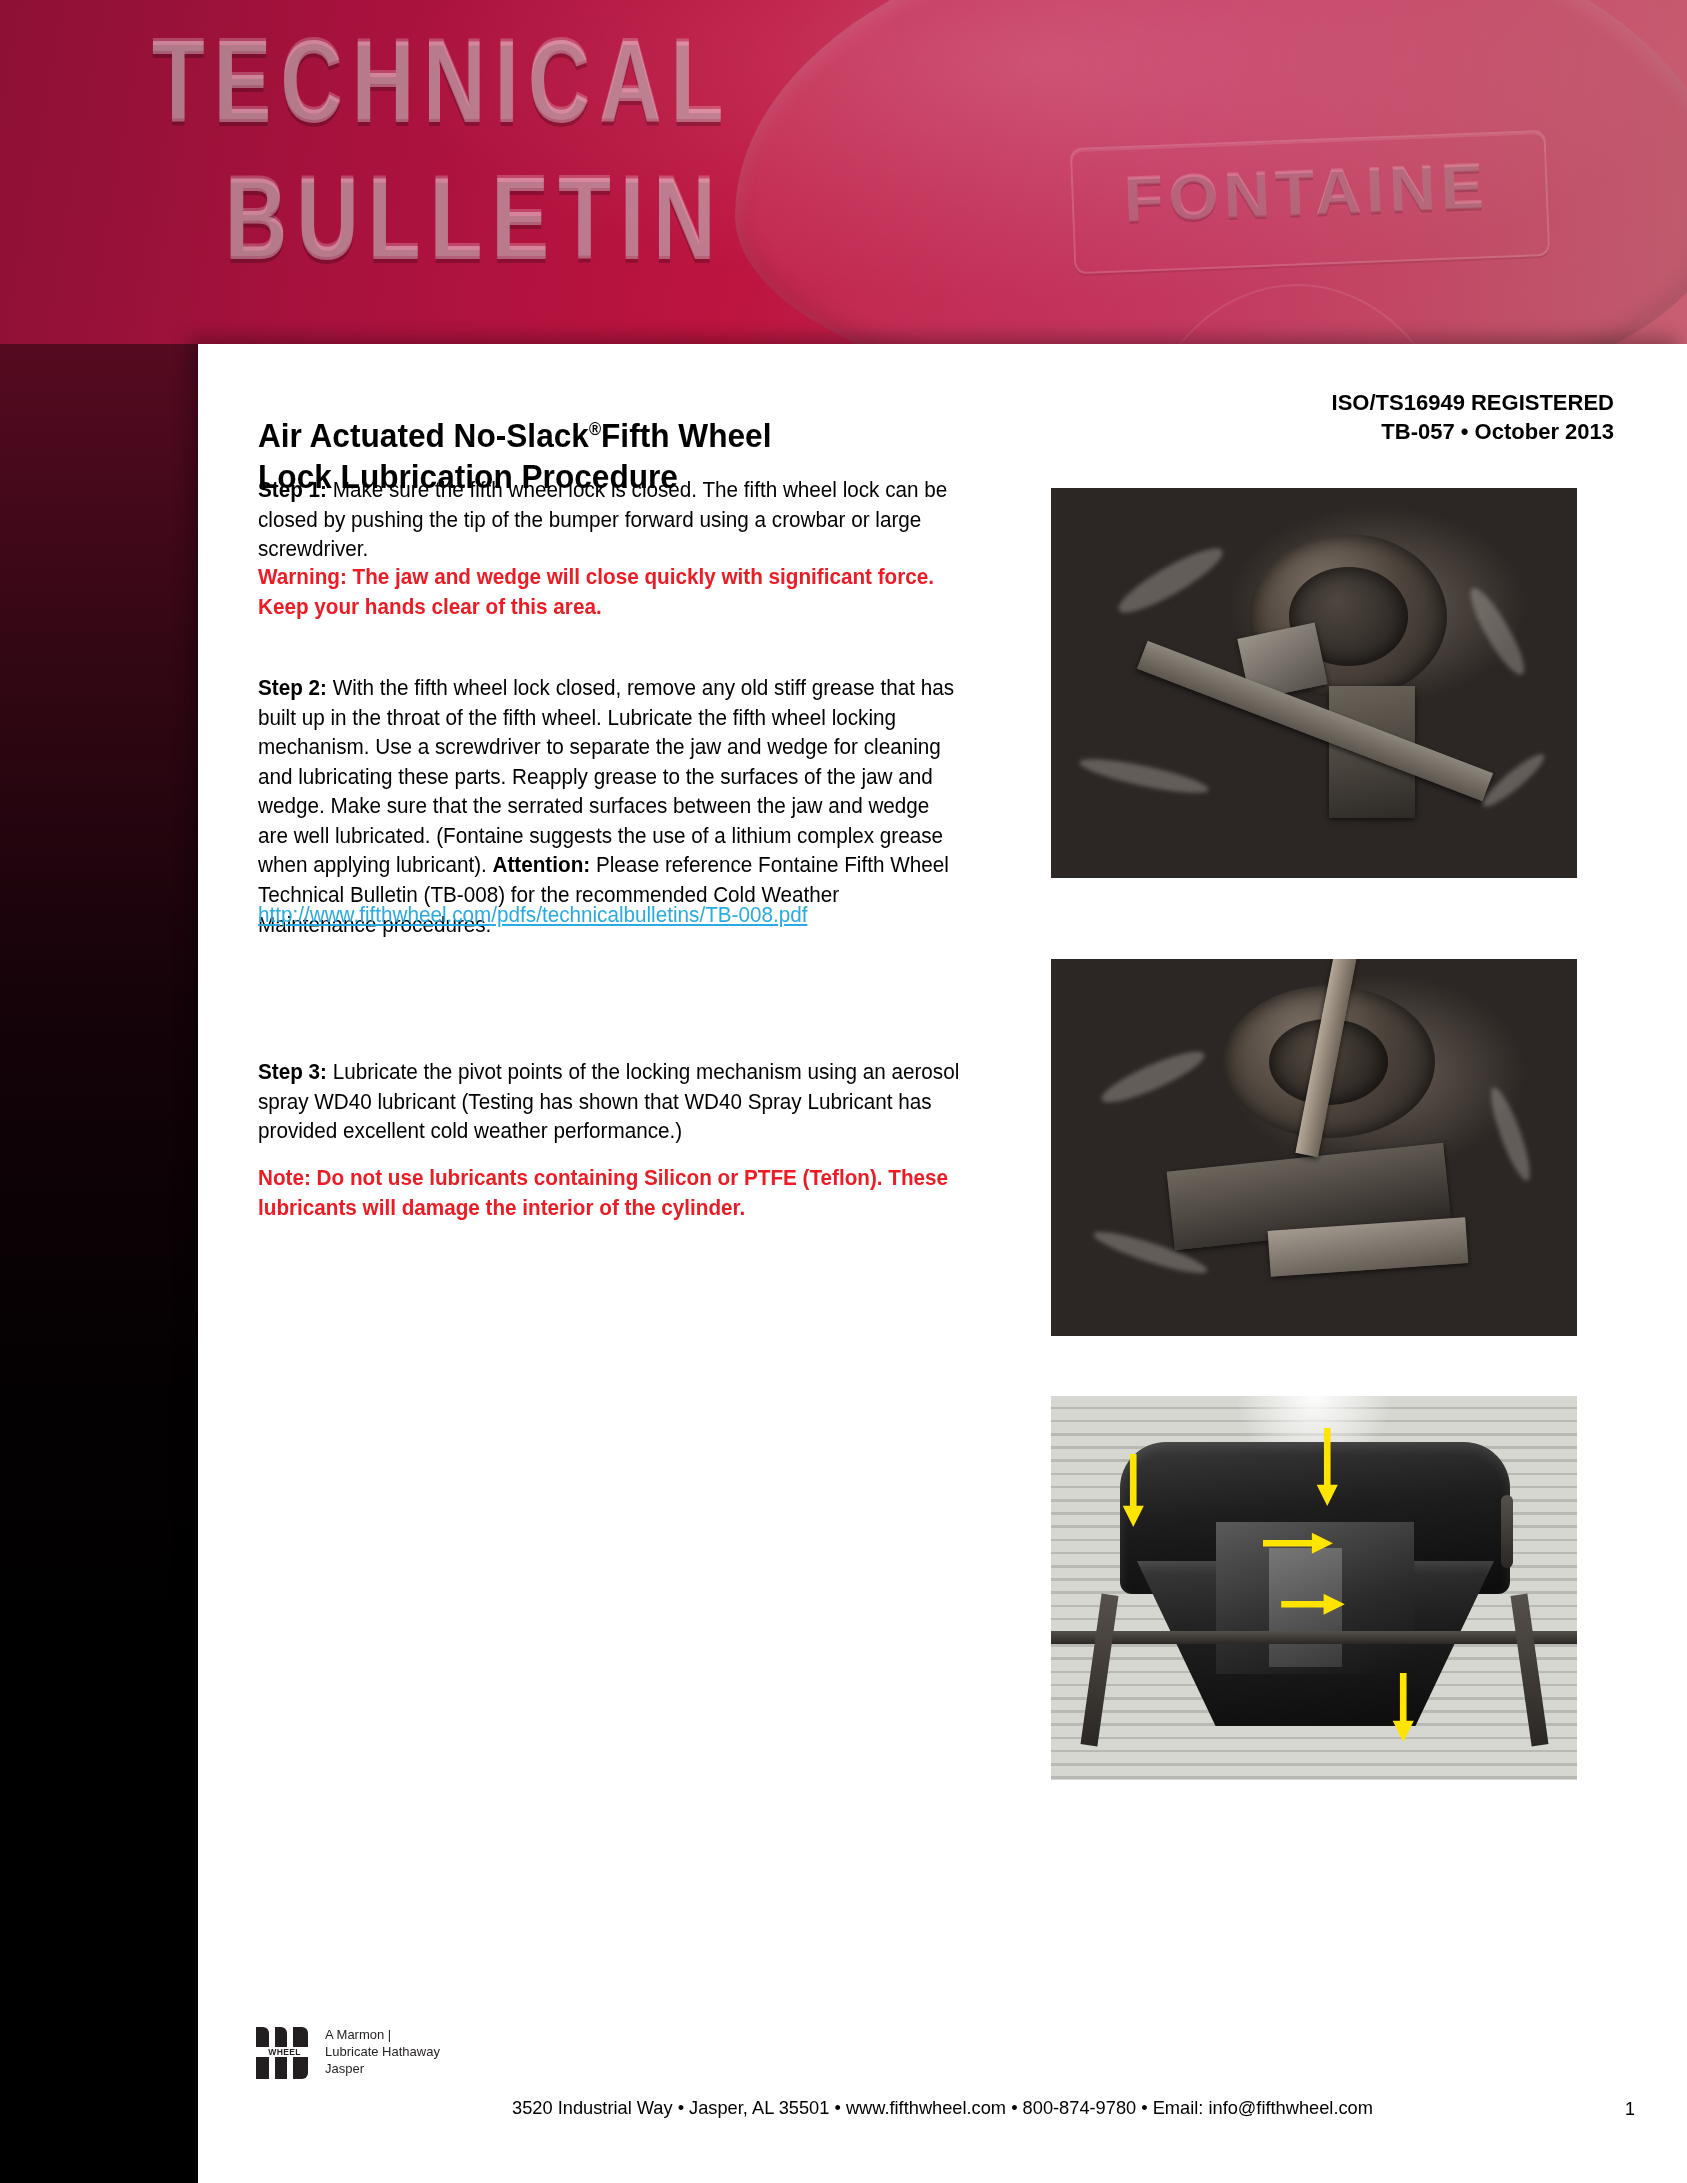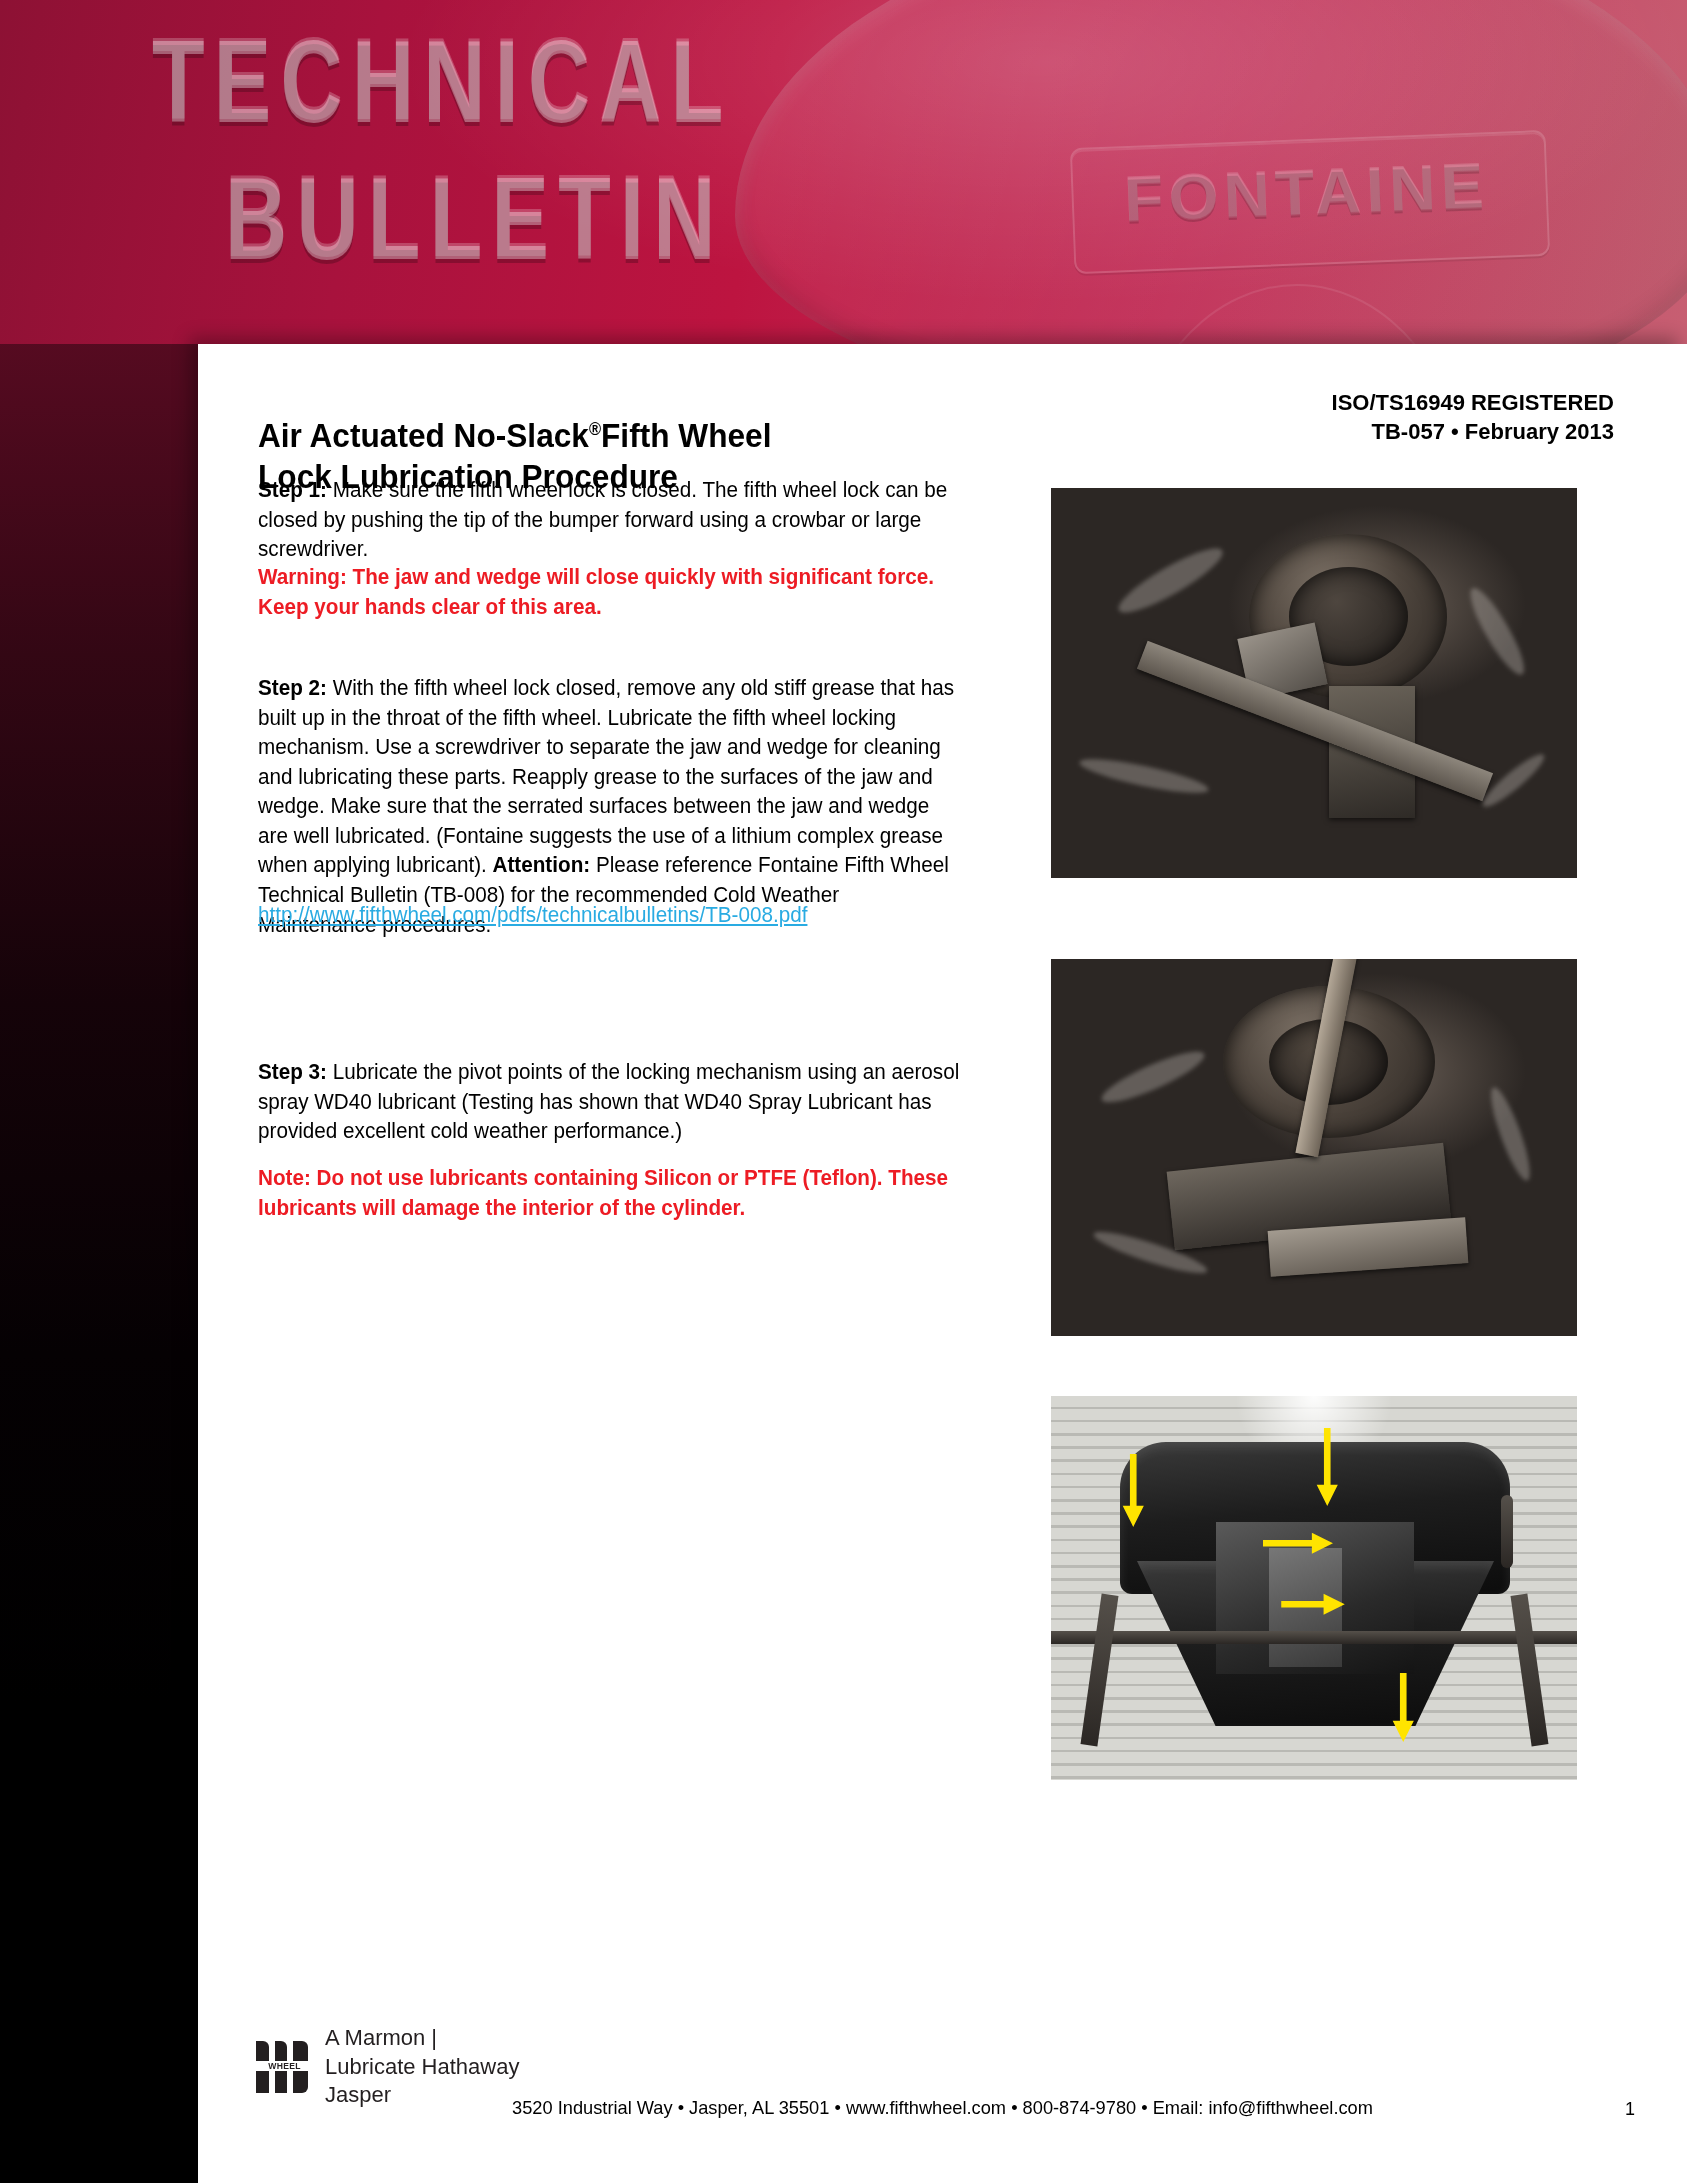--- a/index.html
+++ b/index.html
@@ -209,21 +209,21 @@
 
   #marmon-logo{ position:absolute; left:58px; top:1680px; display:flex; align-items:center; gap:12px; }
   #marmon-mark{ position:relative; width:57px; height:57px; }
   .mm-bar{ position:absolute; background:#231f20; }
   #marmon-word{
     position:absolute; left:0; top:22.5px; width:57px;
     font-size:8.6px; font-weight:bold; letter-spacing:0.3px;
     text-align:center; color:#231f20; background:#fff;
   }
   #marmon-text{
-    font-size:22px; line-height:1.30; color:#231f20;
+    font-size:13px; line-height:1.30; color:#231f20;
   }
 
   #footer-rule{
     position:absolute; left:60px; right:46px; top:1733px; height:0;
   }
   #footer-line{
     position:absolute; left:0; right:0; top:1753px;
     text-align:center;
     font-size:19px; color:#000;
     transform:scaleX(0.96);
@@ -246,21 +246,21 @@
   <div id="header-casting-word">FONTAINE</div>
   <div id="header-casting-arc"></div>
   <div class="header-word" id="header-word-technical">TECHNICAL</div>
   <div class="header-word" id="header-word-bulletin">BULLETIN</div>
 </div>
 
 <div id="page-sheet">
 
   <div id="doc-meta">
     <div>ISO/TS16949 REGISTERED</div>
-    <div>TB-057 • February 2013</div>
+    <div>TB-057 • October 2013</div>
   </div>
 
   <h1 id="doc-title">
     <span>Air Actuated No-Slack</span><sup>®</sup><span>Fifth Wheel</span><br>
     <span>Lock Lubrication Procedure</span>
   </h1>
 
   <p class="step-block" id="step1-block">
     <b>Step 1:</b>
     <span>Make sure the fifth wheel lock is closed. The fifth wheel lock can be closed by pushing the tip of the bumper forward using a crowbar or large screwdriver.</span>

